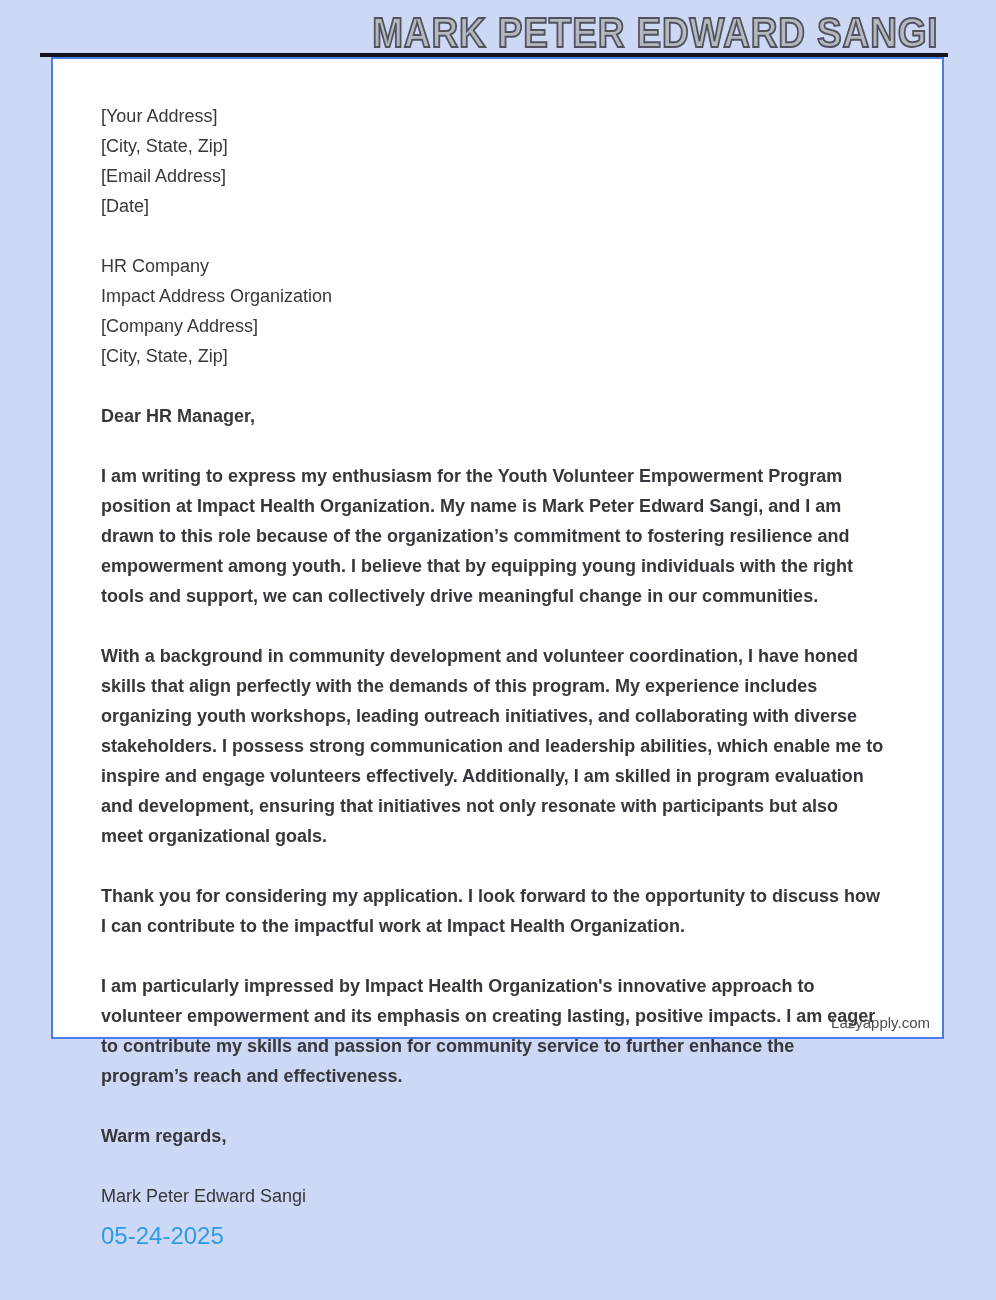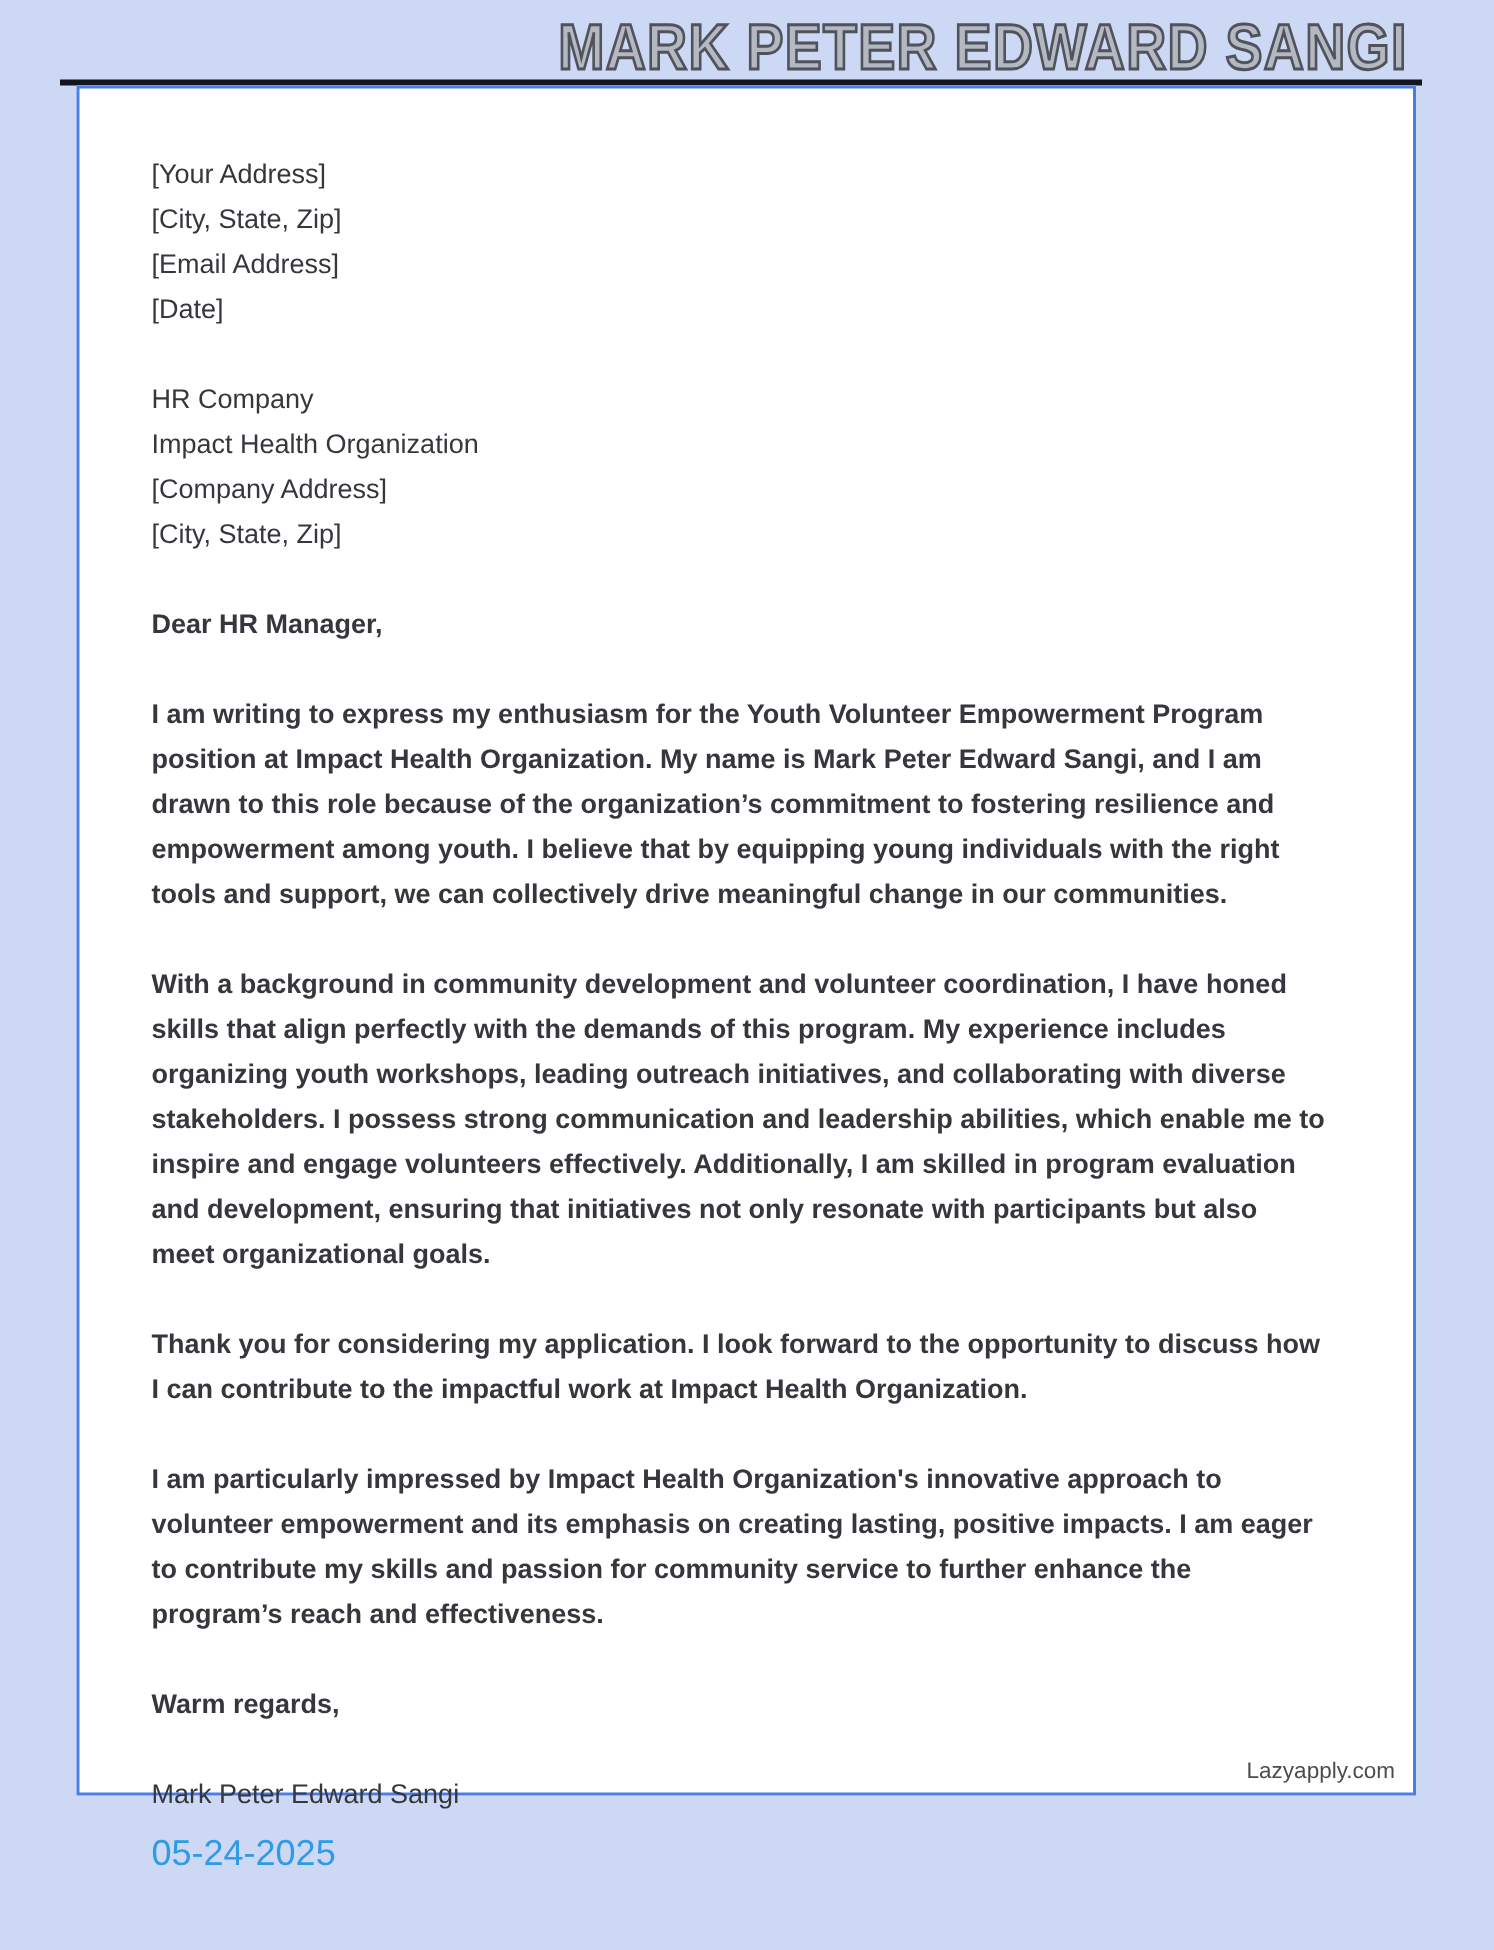--- a/index.html
+++ b/index.html
@@ -34,21 +34,21 @@
     right: 48px;
     height: 4px;
     background: var(--rule, #13141e);
   }
 
   .sheet {
     position: absolute;
     top: 57px;
     left: 51px;
     width: 893px;
-    height: 1140px;
+    height: 982px;
     background: #ffffff;
     border: 2px solid var(--sheet_border, #4a7de8);
     padding: 42px 58px 8px 48px;
   }
 
   .letter {
     font-size: 18px;
     line-height: 30px;
     color: var(--text, #35373c);
   }
@@ -87,21 +87,21 @@
 
       <div class="block">
         <p>[Your Address]</p>
         <p>[City, State, Zip]</p>
         <p>[Email Address]</p>
         <p>[Date]</p>
       </div>
 
       <div class="block">
         <p>HR Company</p>
-        <p>Impact Health Organization</p>
+        <p>Impact Address Organization</p>
         <p>[Company Address]</p>
         <p>[City, State, Zip]</p>
       </div>
 
       <p class="para">Dear HR Manager,</p>
 
       <p class="para">I am writing to express my enthusiasm for the Youth Volunteer Empowerment Program position at Impact Health Organization. My name is Mark Peter Edward Sangi, and I am drawn to this role because of the organization’s commitment to fostering resilience and empowerment among youth. I believe that by equipping young individuals with the right tools and support, we can collectively drive meaningful change in our communities.</p>
       <p class="para">With a background in community development and volunteer coordination, I have honed skills that align perfectly with the demands of this program. My experience includes organizing youth workshops, leading outreach initiatives, and collaborating with diverse stakeholders. I possess strong communication and leadership abilities, which enable me to inspire and engage volunteers effectively. Additionally, I am skilled in program evaluation and development, ensuring that initiatives not only resonate with participants but also meet organizational goals.</p>
       <p class="para">Thank you for considering my application. I look forward to the opportunity to discuss how I can contribute to the impactful work at Impact Health Organization.</p>
       <p class="para">I am particularly impressed by Impact Health Organization's innovative approach to volunteer empowerment and its emphasis on creating lasting, positive impacts. I am eager to contribute my skills and passion for community service to further enhance the program’s reach and effectiveness.</p>

